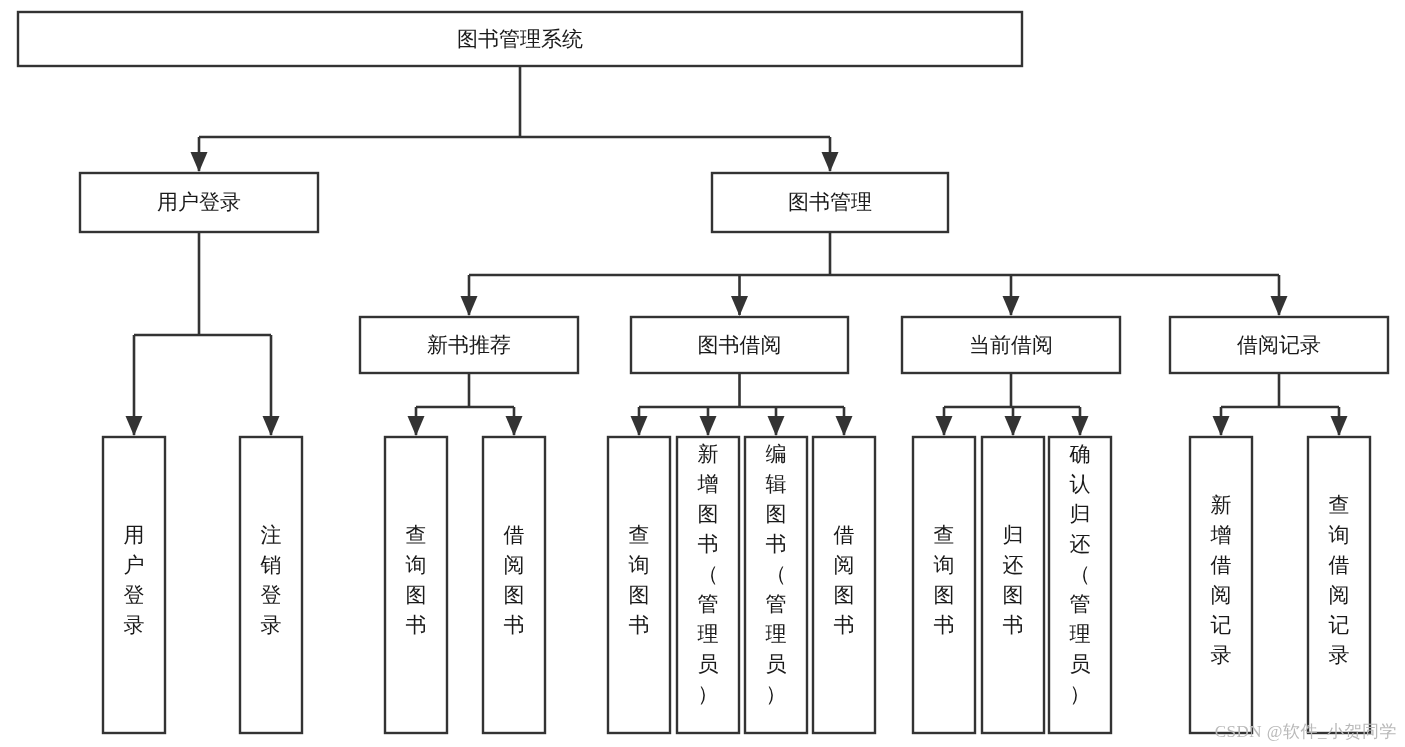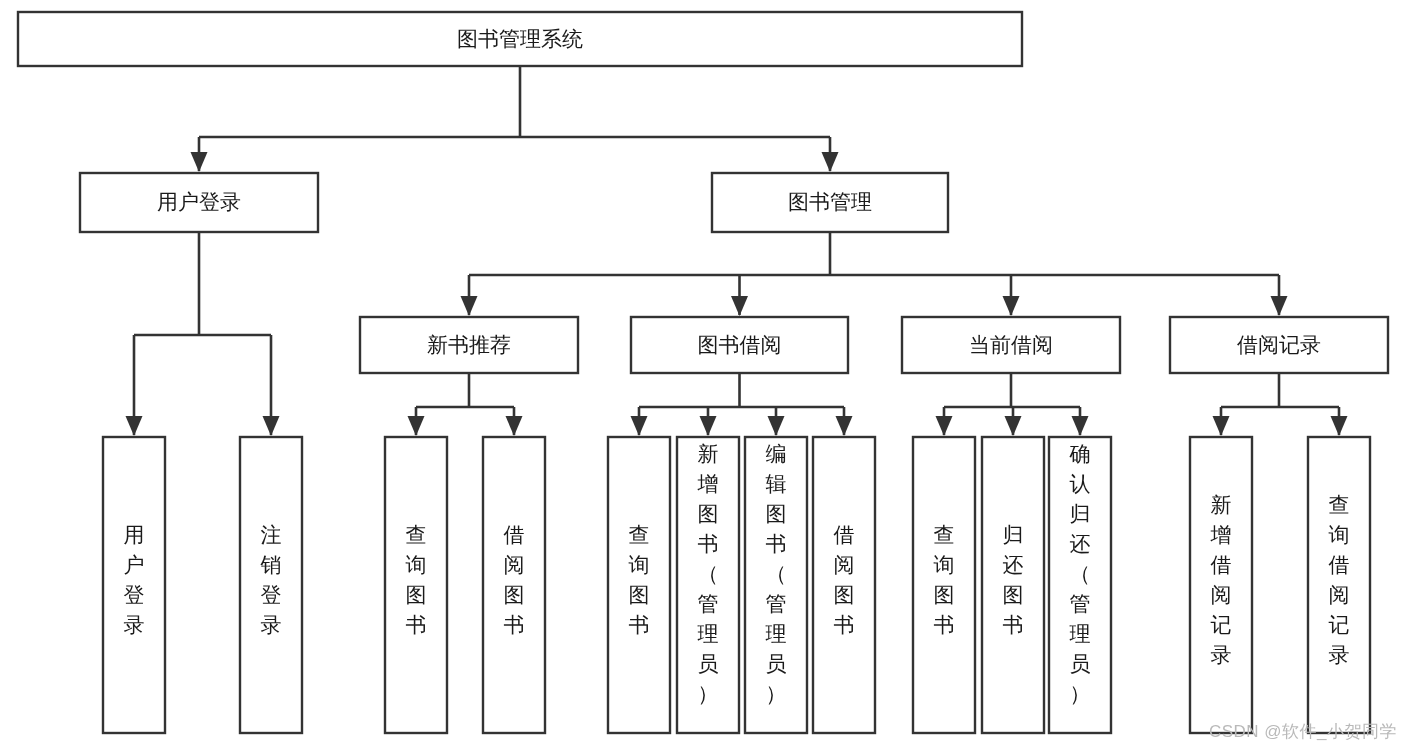--- a/index.html
+++ b/index.html
@@ -50,21 +50,21 @@
   .node-label-vertical {
     font-family: "Liberation Sans", "DejaVu Sans", sans-serif;
     fill: #1a1a1a;
     font-size: 21px;
     text-anchor: middle;
   }
   .watermark {
     position: absolute;
     right: 8px;
     bottom: 4px;
-    font-family: Liberation Sans, sans-serif;
+    font-family: Liberation Serif, serif;
     font-size: 17px;
     color: #b9b9b9;
     letter-spacing: 0.5px;
     white-space: nowrap;
     pointer-events: none;
   }
 </style>
 </head>
 <body>
 

